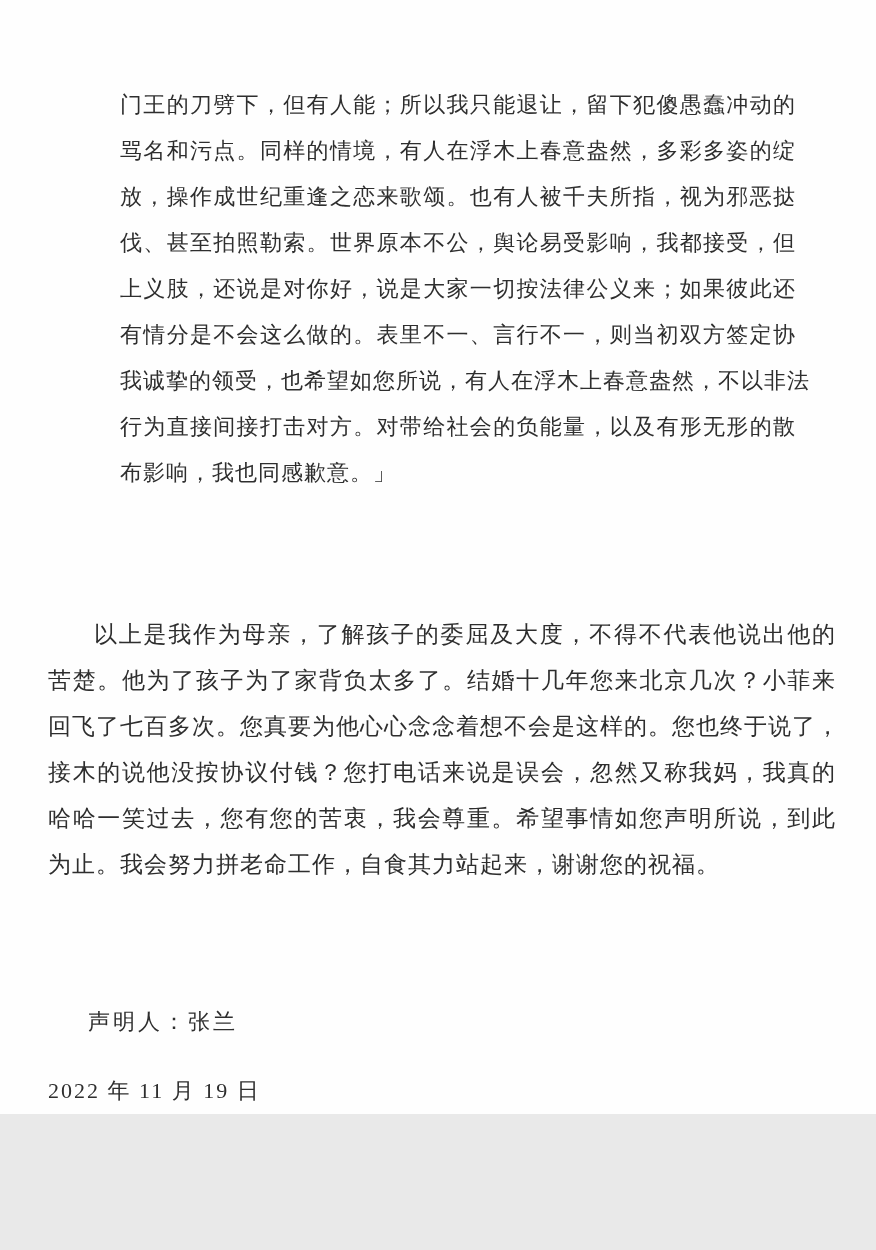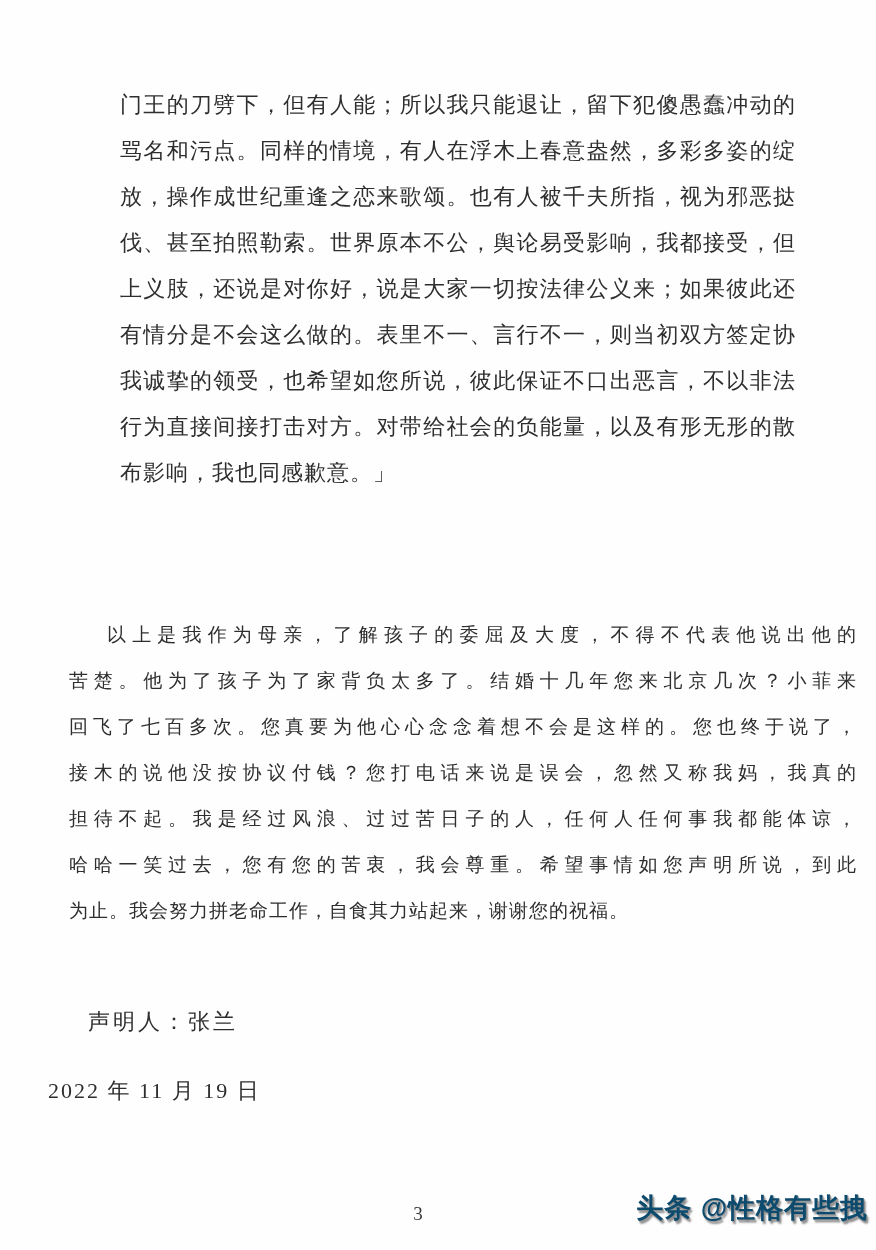--- a/index.html
+++ b/index.html
@@ -3,45 +3,44 @@
 <meta charset="utf-8">
 <style>
   html, body {
     margin: 0;
     padding: 0;
     background: #e9e9e9;
   }
   .page {
     position: relative;
     width: 876px;
-    height: 1250px;
+    height: 1114px;
     margin: 0 auto;
     background: #fefefe;
     overflow: hidden;
     font-family: "Liberation Serif", "DejaVu Serif", serif;
     color: #2e2e2e;
   }
   .quote-block {
     position: absolute;
     left: 120px;
     top: 82px;
     width: 676px;
     font-size: 22px;
     line-height: 46px;
     letter-spacing: 1px;
   }
   .body-paragraph {
     position: absolute;
     left: 48px;
     top: 612px;
     width: 788px;
-    font-size: 19px;
+    font-size: 23px;
     line-height: 46px;
     letter-spacing: 1px;
-    margin-left: 21px;
   }
   .text-line {
     text-align: justify;
     text-align-last: justify;
     white-space: nowrap;
   }
   .quote-block .text-line:last-child,
   .body-paragraph .text-line:last-child {
     text-align-last: left;
     white-space: normal;
@@ -92,31 +91,30 @@
 
 <div class="page">
 
   <div class="quote-block">
       <div class="text-line">门王的刀劈下，但有人能；所以我只能退让，留下犯傻愚蠢冲动的</div>
       <div class="text-line">骂名和污点。同样的情境，有人在浮木上春意盎然，多彩多姿的绽</div>
       <div class="text-line">放，操作成世纪重逢之恋来歌颂。也有人被千夫所指，视为邪恶挞</div>
       <div class="text-line">伐、甚至拍照勒索。世界原本不公，舆论易受影响，我都接受，但</div>
       <div class="text-line">上义肢，还说是对你好，说是大家一切按法律公义来；如果彼此还</div>
       <div class="text-line">有情分是不会这么做的。表里不一、言行不一，则当初双方签定协</div>
-      <div class="text-line">我诚挚的领受，也希望如您所说，彼此保证不口出恶言，不以非法</div>
+      <div class="text-line">我诚挚的领受，也希望如您所说，有人在浮木上春意盎然，不以非法</div>
       <div class="text-line">行为直接间接打击对方。对带给社会的负能量，以及有形无形的散</div>
       <div class="text-line">布影响，我也同感歉意。」</div>
     </div>
 
   <div class="body-paragraph">
       <div class="text-line">以上是我作为母亲，了解孩子的委屈及大度，不得不代表他说出他的</div>
       <div class="text-line">苦楚。他为了孩子为了家背负太多了。结婚十几年您来北京几次？小菲来</div>
       <div class="text-line">回飞了七百多次。您真要为他心心念念着想不会是这样的。您也终于说了，</div>
       <div class="text-line">接木的说他没按协议付钱？您打电话来说是误会，忽然又称我妈，我真的</div>
-      <div class="text-line">担待不起。我是经过风浪、过过苦日子的人，任何人任何事我都能体谅，</div>
       <div class="text-line">哈哈一笑过去，您有您的苦衷，我会尊重。希望事情如您声明所说，到此</div>
       <div class="text-line">为止。我会努力拼老命工作，自食其力站起来，谢谢您的祝福。</div>
     </div>
 
   <div class="signature-line">声明人：张兰</div>
 
   <div class="date-line">2022 年 11 月 19 日</div>
 
   <div class="page-number">3</div>
 

